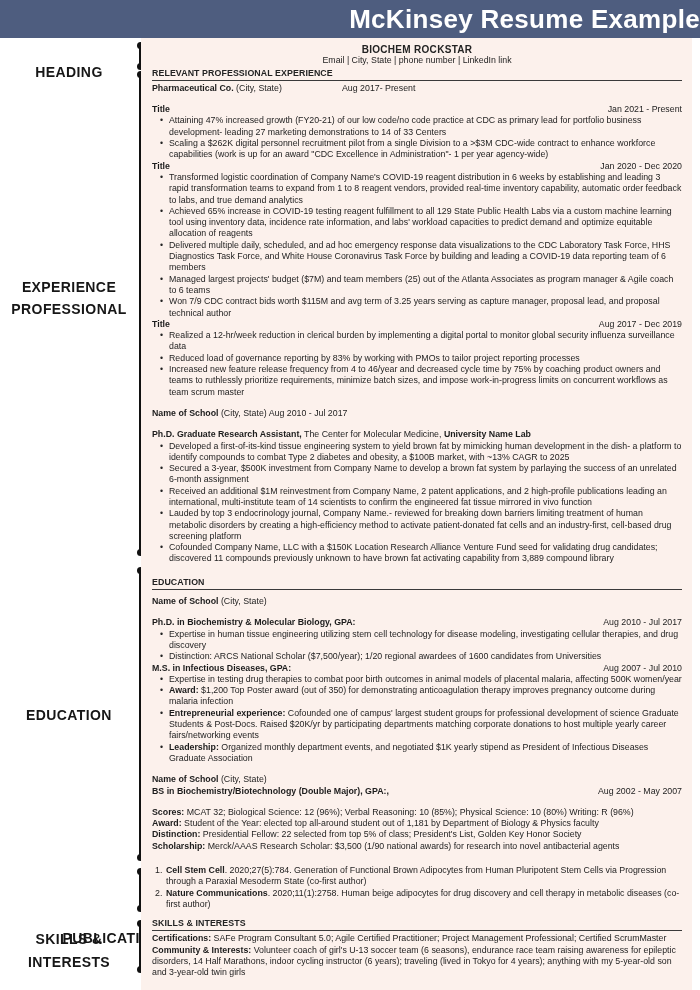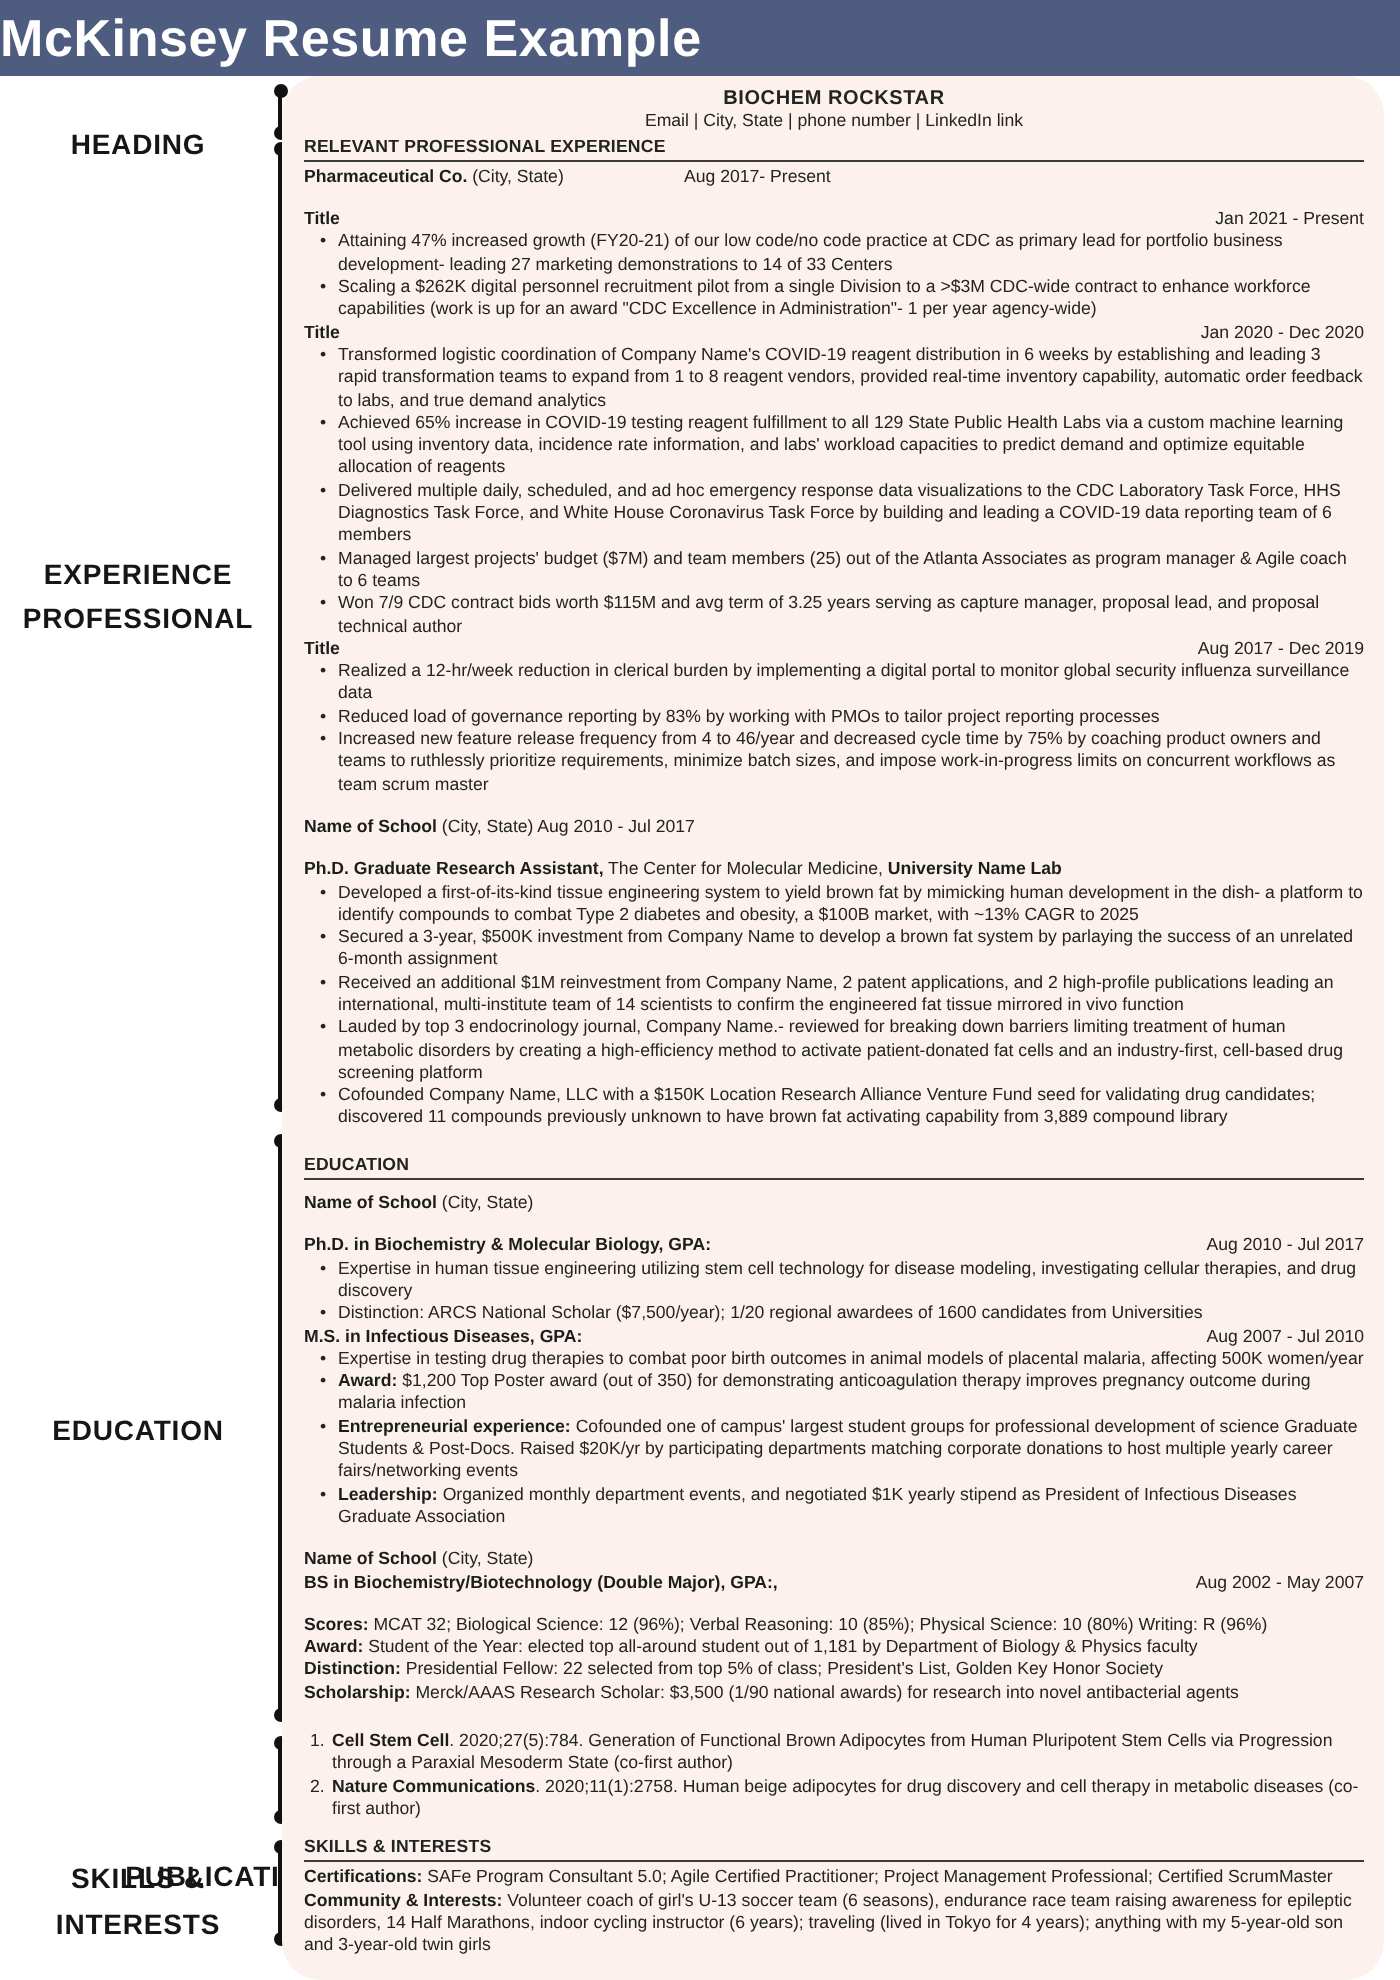--- a/index.html
+++ b/index.html
@@ -7,21 +7,21 @@
   body{
     width:700px;height:990px;position:relative;overflow:hidden;
     background:#ffffff;color:#222;
     font-family:"Liberation Sans","DejaVu Sans",sans-serif;
     -webkit-font-smoothing:antialiased;
   }
   
   .banner{
     position:absolute;left:0;top:0;width:700px;height:38px;
     background:var(--banner-bg,#4e5d7f);
-    display:flex;align-items:center;justify-content:flex-start;
+    display:flex;align-items:center;justify-content:flex-end;
   }
   .banner-title{
     color:#ffffff;font-weight:bold;font-size:26px;letter-spacing:.3px;
   }
   
   .glabel{
     position:absolute;left:0;width:138px;text-align:center;
     font-weight:800;font-size:14px;line-height:22px;color:#161616;
     letter-spacing:.4px;
   }
@@ -43,21 +43,21 @@
   .tseg.s1{top:45px;height:21px;}
   .tseg.s2{top:74px;height:478px;}
   .tseg.s3{top:570px;height:287px;}
   .tseg.s4{top:871px;height:37px;}
   .tseg.s5{top:923px;height:46px;}
   
   .paper{
     position:absolute;left:141px;top:38px;width:551px;height:952px;
     box-sizing:border-box;background:var(--paper-bg,#fcf1ec);
     padding:6px 10px 0 11px;
-    font-size:8.8px;line-height:11.3px;color:#232323;border-radius:19px;
+    font-size:8.8px;line-height:11.3px;color:#232323;
   }
   .r-name{text-align:center;font-weight:bold;font-size:10px;letter-spacing:.3px;}
   .r-contact{text-align:center;}
   .section{margin-top:0;}
   .section-professional-experience{margin-top:1px;}
   .section-education{margin-top:12px;}
   .section-publications{margin-top:13px;}
   .section-skills-interests{margin-top:8px;}
   .sec-head{
     font-weight:bold;border-bottom:1px solid #3a3a3a;

